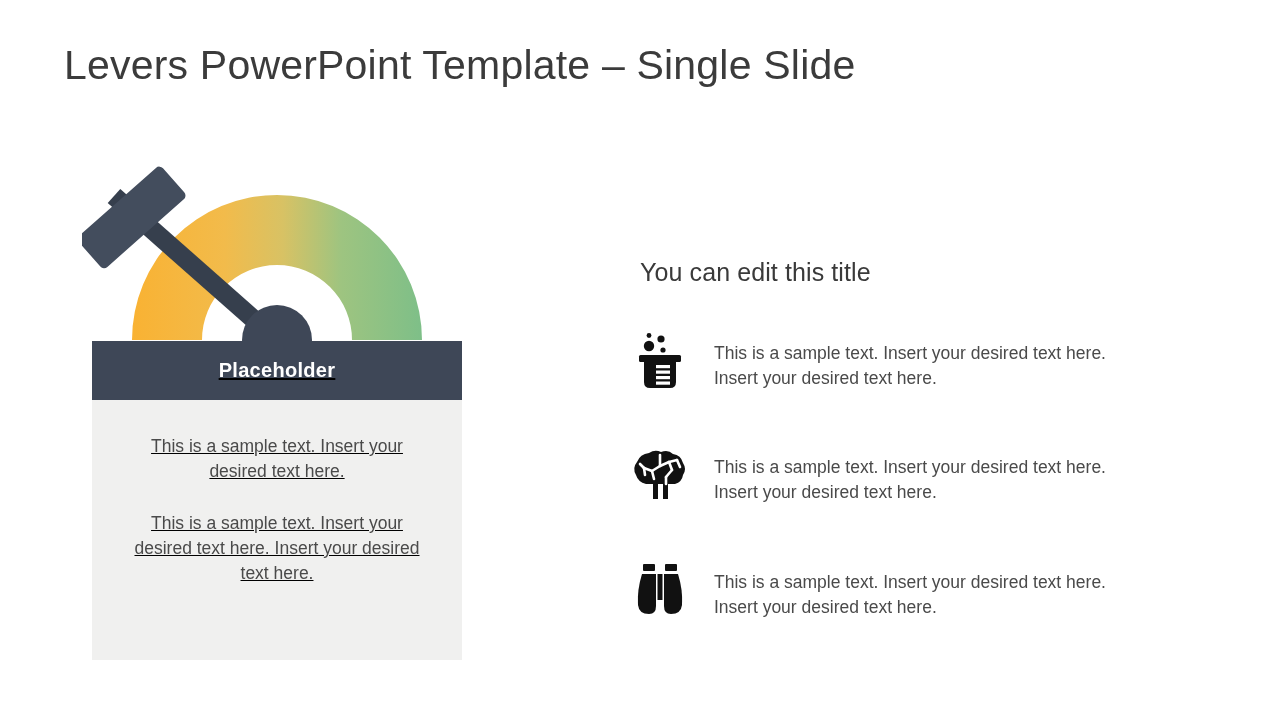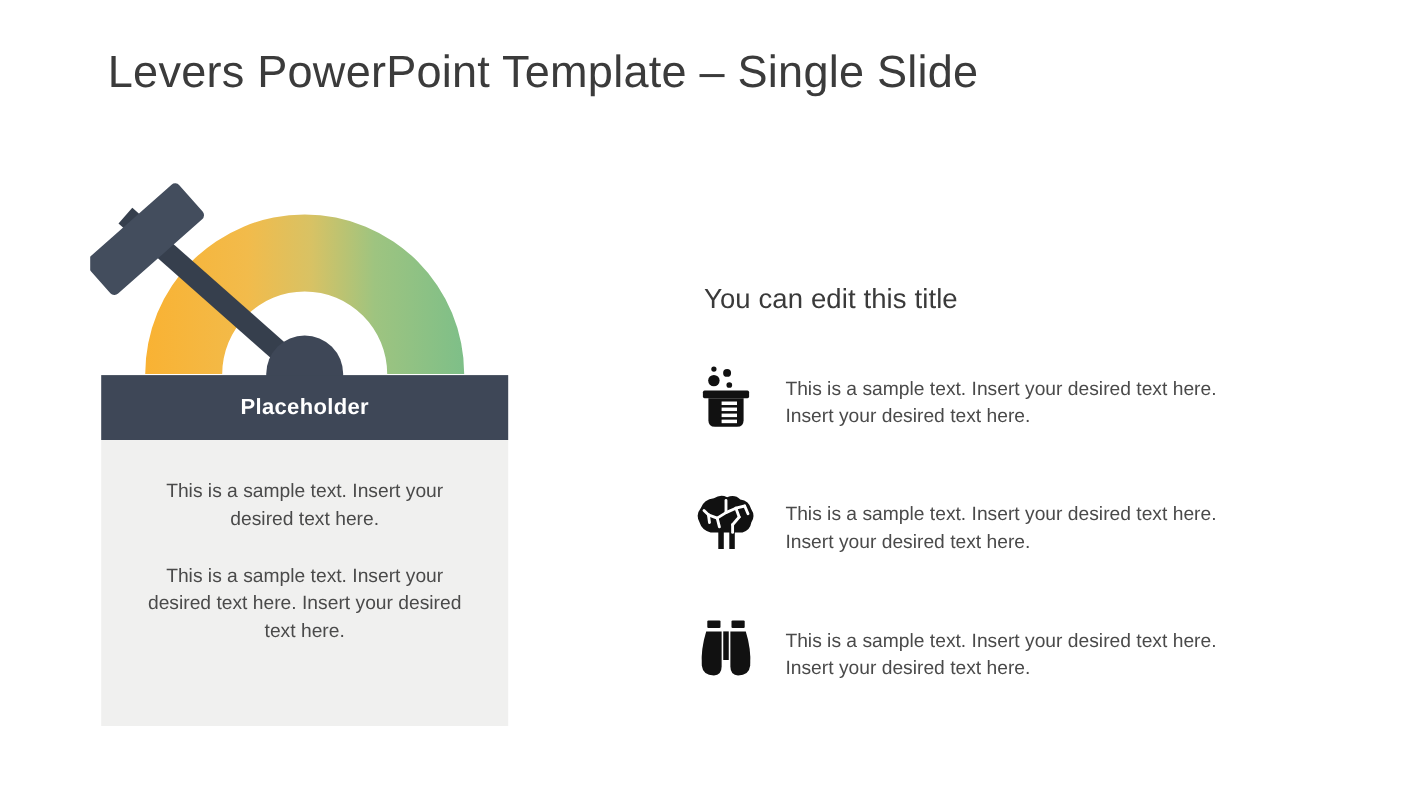--- a/index.html
+++ b/index.html
@@ -21,21 +21,20 @@
   .slide-title {
     position: absolute;
     left: 64px;
     top: 42px;
     font-family: "Liberation Sans", sans-serif;
     font-size: 41px;
     font-weight: 400;
     color: #3b3b3b;
     letter-spacing: 0.2px;
     white-space: nowrap;
-    margin-left: 34px;
   }
 
   
   .left-panel {
     position: absolute;
     left: 92px;
     top: 160px;
     width: 370px;
     height: 500px;
   }
@@ -52,20 +51,21 @@
     position: absolute;
     left: -10px;
     top: -2px;
   }
 
   .card {
     position: absolute;
     left: 0;
     top: 181px;
     width: 370px;
+    text-decoration: underline;
   }
   .card-header {
     background: #3e4757;
     height: 59px;
     display: flex;
     align-items: center;
     justify-content: center;
   }
   .card-header-label {
     color: #ffffff;

